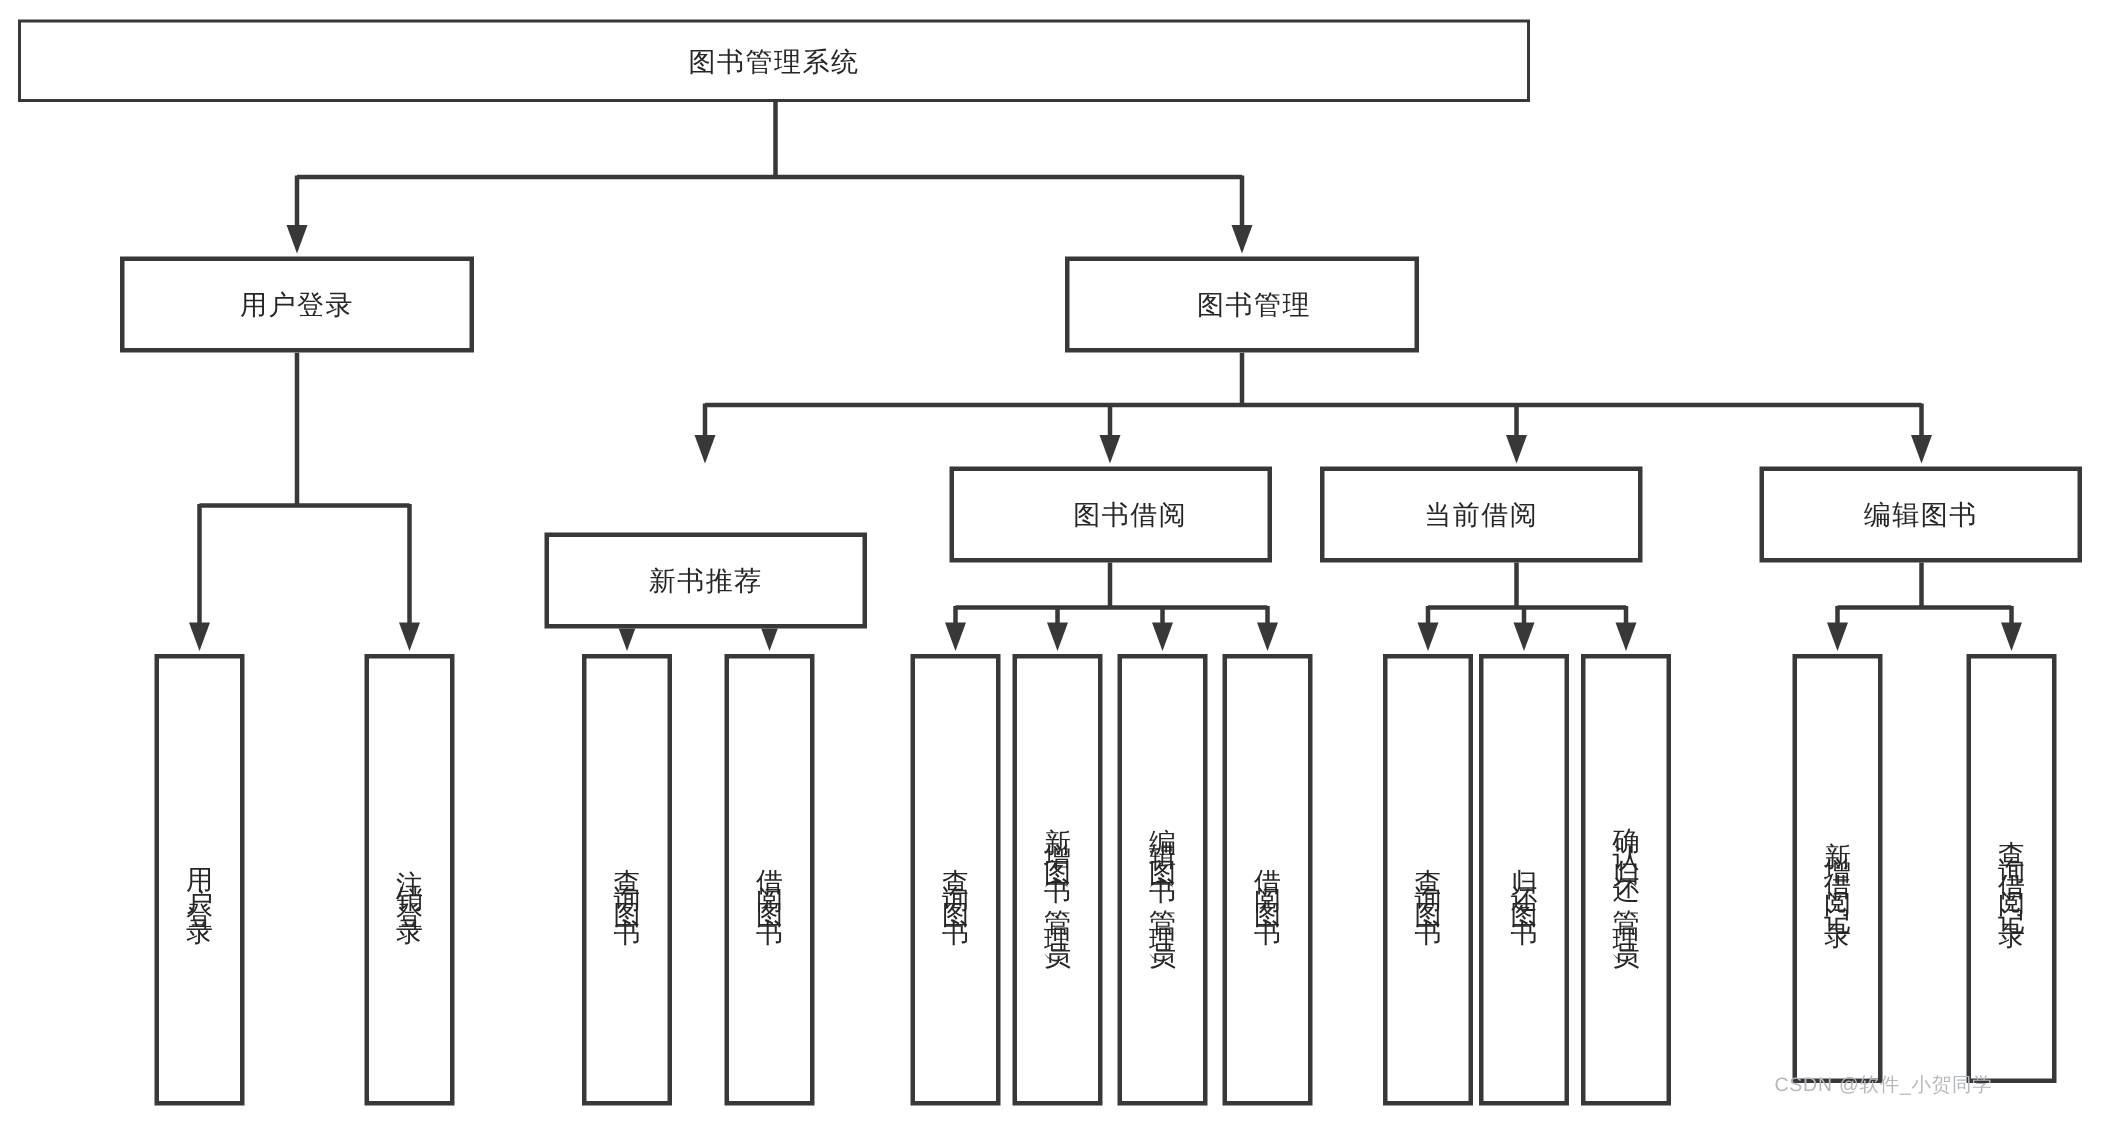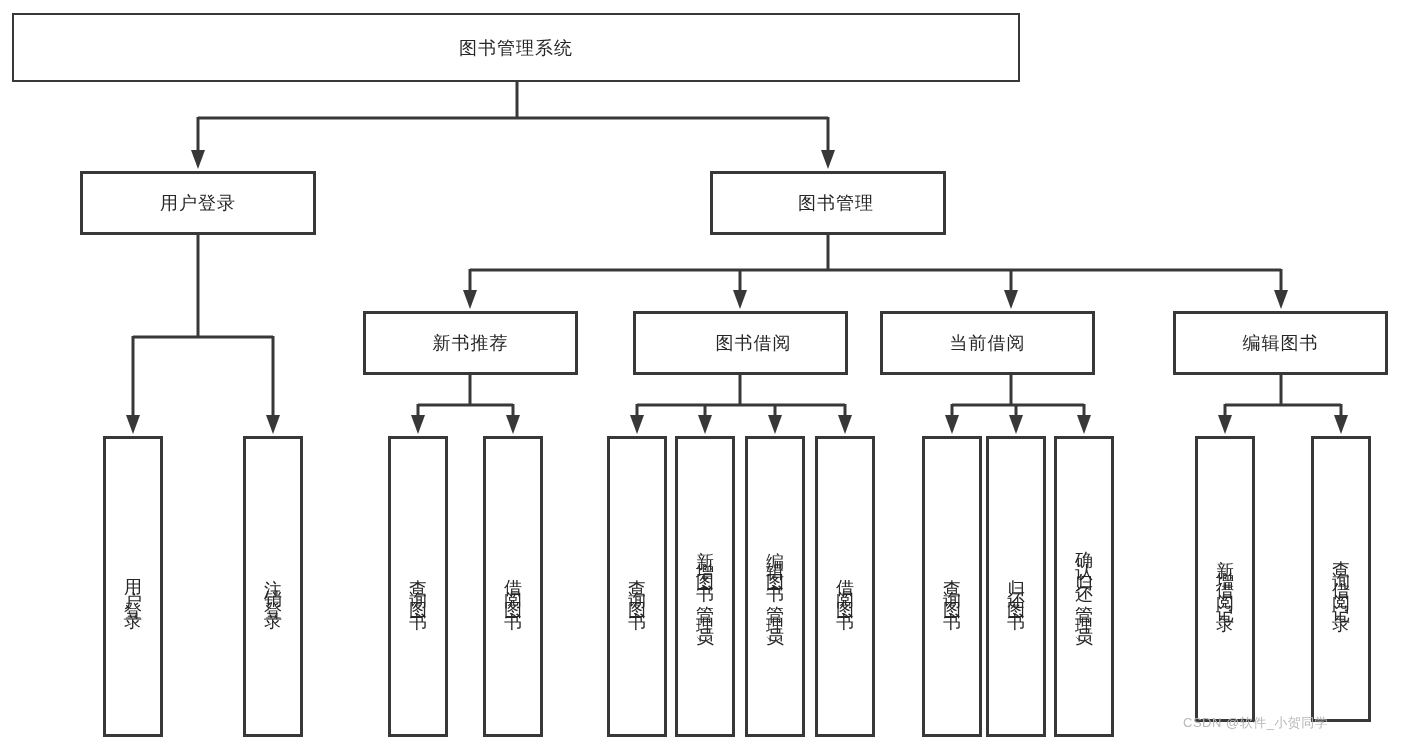--- a/index.html
+++ b/index.html
@@ -30,41 +30,41 @@
     box-sizing: border-box;
     display: flex;
     align-items: center;
     justify-content: center;
     color: #262626;
     font-size: 18px;
     letter-spacing: 1px;
     white-space: nowrap;
   }
   .node.root {
-    left: 12px;  top: 13px;  width: 1008px; height: 69px;
+    left: 12px;  top: 13px;  width: 1008px; height: 55px;
     border-width: 2px;
   }
   .node.lvl2 { top: 171px; height: 64px; width: 236px; }
   .node.lvl3 { top: 311px; height: 64px; width: 215px; }
   .node.leaf {
     top: 436px;
     width: 60px;
     height: 301px;
     writing-mode: vertical-rl;
     text-orientation: mixed;
     letter-spacing: 11px;
     font-size: 18px;
     line-height: 1;
   }
   .node.leaf.short { height: 286px; }
 
   
   .p-userlogin   { left: 80px; }
   .p-bookmgmt    { left: 710px; padding-left: 16px; }
-  .p-newbook     { left: 363px; }
+  .p-newbook     { left: 363px; margin-top: 44px; }
   .p-borrowing   { left: 633px; padding-left: 26px; }
   .p-current     { left: 880px; }
   .p-records     { left: 1173px; }
 
   .p-leaf1  { left: 103px; }
   .p-leaf2  { left: 243px; }
   .p-leaf3  { left: 388px; }
   .p-leaf4  { left: 483px; }
   .p-leaf5  { left: 607px; }
   .p-leaf6  { left: 675px; }

